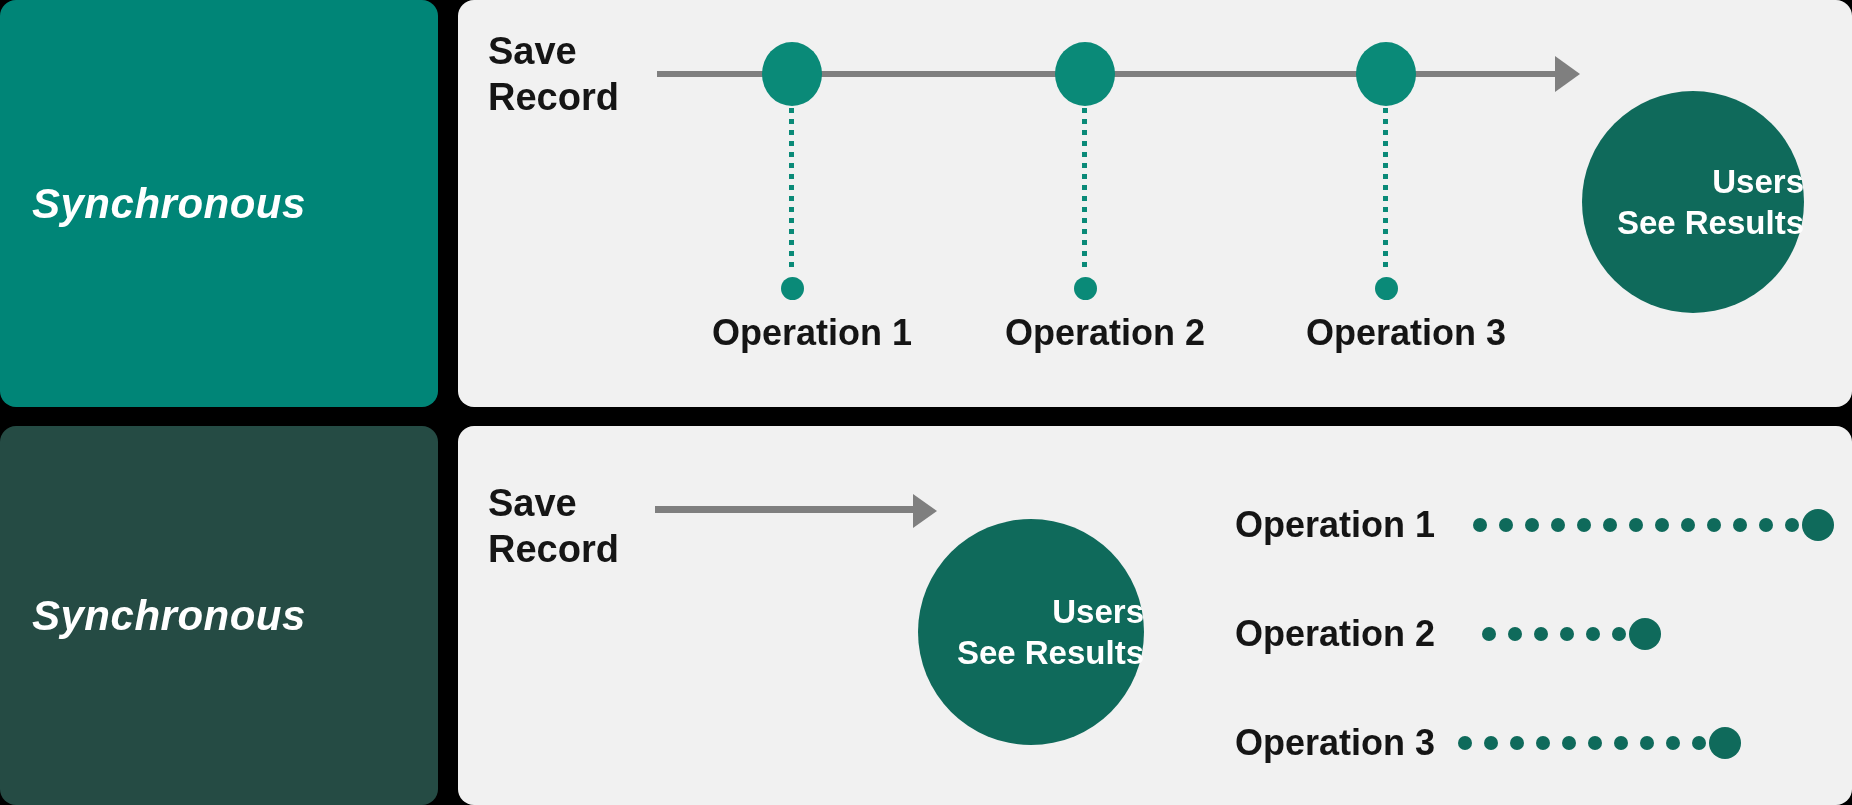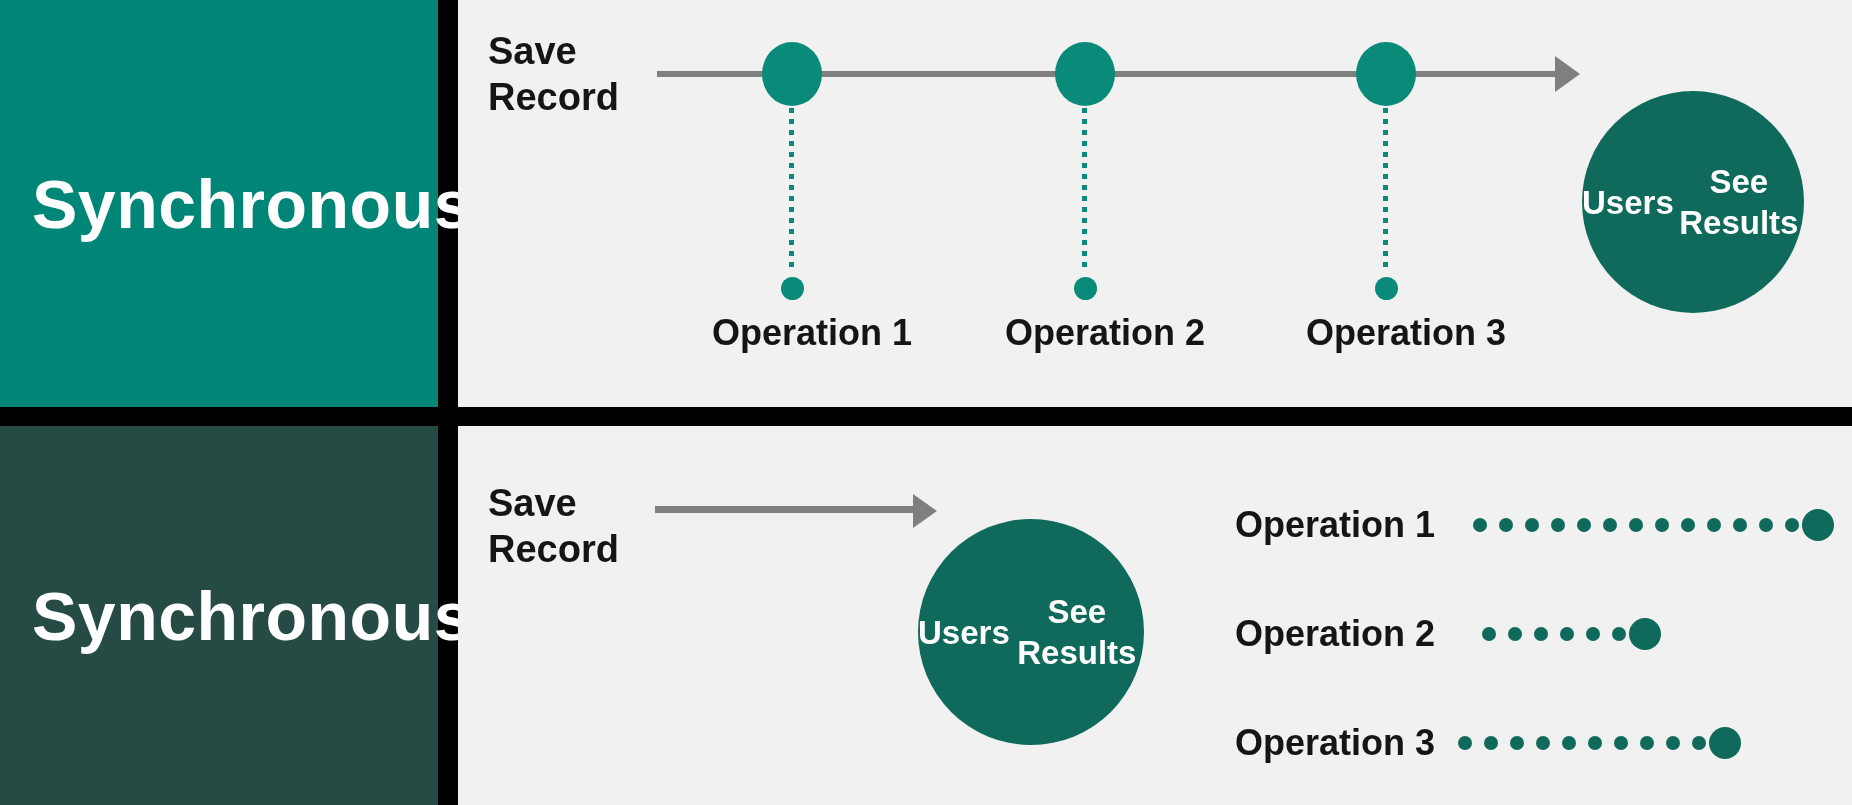--- a/index.html
+++ b/index.html
@@ -10,45 +10,45 @@
     --arrow-gray:#7F7F7F;
     --panel-bg:#F1F1F1;
     --ink:#151515;
     --divider:#000000;
     --text-light:#FFFFFF;
   }
   *{margin:0;padding:0;box-sizing:border-box;}
   html,body{width:1852px;height:805px;overflow:hidden;}
   body{font-family:"Liberation Sans","DejaVu Sans",sans-serif;background:var(--divider);}
   .stage{position:relative;width:1852px;height:805px;background:var(--divider);}
-  .q{position:absolute;}
+  .q{position:absolute;border-radius:16px;}
   .q-tl{left:0;top:0;width:438px;height:407px;background:var(--sync-block);display:flex;align-items:center;padding-left:32px;}
   .q-bl{left:0;top:426px;width:438px;height:379px;background:var(--async-block);display:flex;align-items:center;padding-left:32px;}
   .q-tr{left:458px;top:0;width:1394px;height:407px;background:var(--panel-bg);}
   .q-br{left:458px;top:426px;width:1394px;height:379px;background:var(--panel-bg);}
-  .row-title{color:var(--text-light);font-size:68px;font-weight:700;letter-spacing:0.5px;}
+  .row-title{color:var(--text-light);font-size:42px;font-weight:700;letter-spacing:0.5px;font-style:italic;}
   .save-label{position:absolute;display:flex;flex-direction:column;color:var(--ink);
               font-size:38px;font-weight:700;line-height:46px;}
   .q-tr .save-label{left:30px;top:28px;}
   .q-br .save-label{left:30px;top:54px;}
   
   .tl-line{position:absolute;left:199px;top:71px;width:898px;height:6px;background:var(--arrow-gray);}
   .tl-head{position:absolute;left:1097px;top:56px;width:0;height:0;
            border-left:25px solid var(--arrow-gray);border-top:18px solid transparent;border-bottom:18px solid transparent;}
   .node{position:absolute;top:0;width:0;height:407px;}
   .node.n1{left:334px;} .node.n2{left:627px;} .node.n3{left:928px;}
   .node-circle{position:absolute;left:-30px;top:42px;width:60px;height:64px;border-radius:50%;background:var(--node-teal);}
   .node-dash{position:absolute;left:-3px;top:108px;width:5px;height:164px;
              background-image:repeating-linear-gradient(to bottom,var(--node-teal) 0,var(--node-teal) 5px,transparent 5px,transparent 11px);}
   .node-dot{position:absolute;left:-11px;top:277px;width:23px;height:23px;border-radius:50%;background:var(--node-teal);}
   .node-label{position:absolute;top:312px;white-space:nowrap;transform:translateX(calc(-50% + 20px));
               color:var(--ink);font-size:36px;font-weight:700;}
   
   .users-circle{position:absolute;border-radius:50%;background:var(--results-teal);
-                display:flex;flex-direction:row;align-items:center;justify-content:center;
+                display:flex;flex-direction:column;align-items:flex-end;justify-content:center;
                 color:var(--text-light);font-size:33px;font-weight:700;line-height:41px;text-align:center;}
   .q-tr .users-circle{left:1124px;top:91px;width:222px;height:222px;}
   .q-br .users-circle{left:460px;top:93px;width:226px;height:226px;}
   
   .as-line{position:absolute;left:197px;top:80px;width:258px;height:7px;background:var(--arrow-gray);}
   .as-head{position:absolute;left:455px;top:68px;width:0;height:0;
            border-left:24px solid var(--arrow-gray);border-top:17px solid transparent;border-bottom:17px solid transparent;}
   
   .op-label{position:absolute;left:777px;white-space:nowrap;color:var(--ink);font-size:36px;font-weight:700;line-height:36px;}
   .op-label.r1{top:81px;} .op-label.r2{top:190px;} .op-label.r3{top:299px;}

